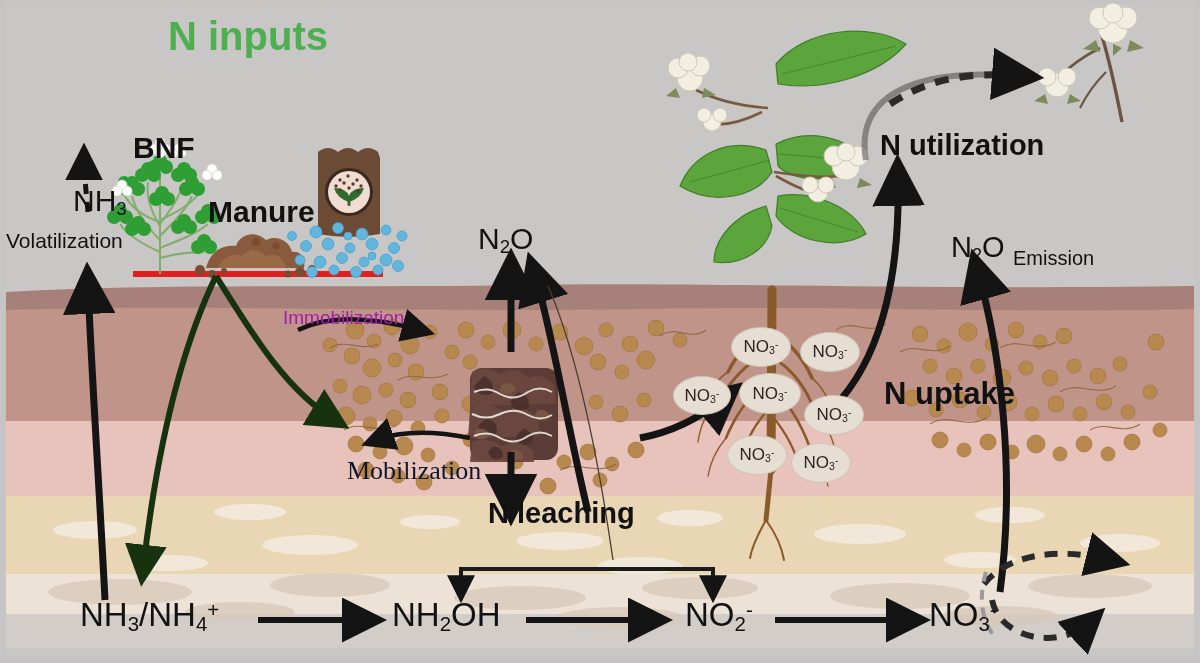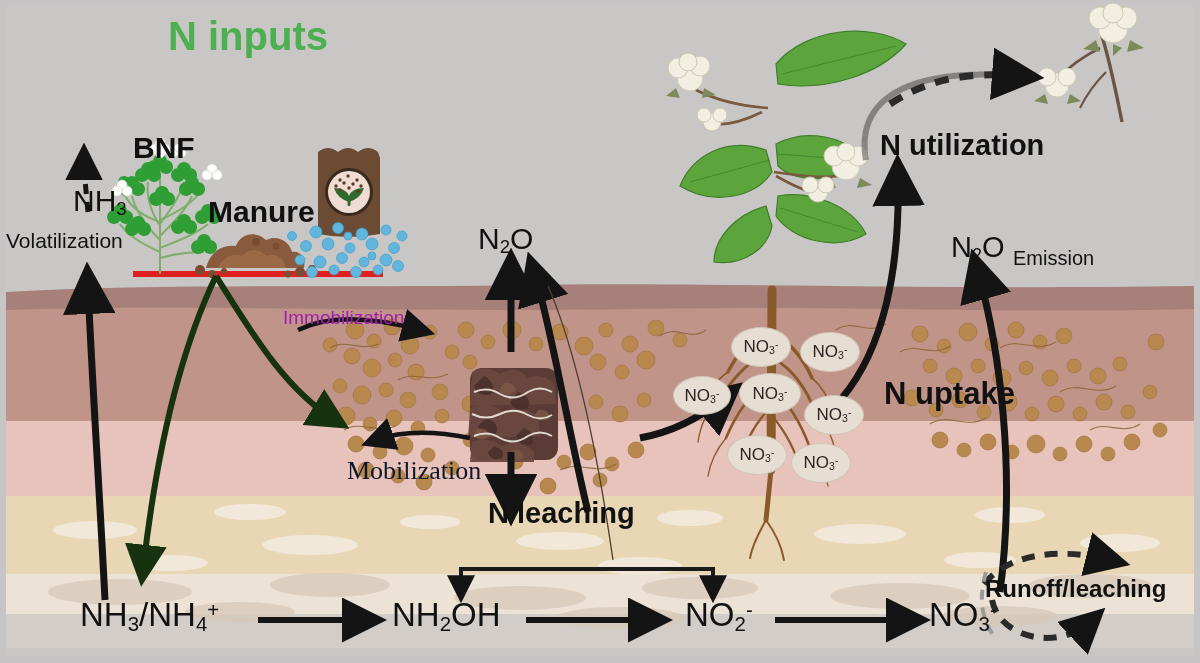--- a/index.html
+++ b/index.html
@@ -567,21 +567,20 @@
 
   <div class="lbl" style="left:283px;top:308px;font-size:19px;color:#a21caf;">Immobilization</div>
 
   <div class="lbl" style="left:347px;top:458px;font-size:26px;color:#0f172a;font-family:Liberation Serif, serif;">Mobilization</div>
 
 
   <div class="lbl" style="left:440px;top:499px;font-size:29px;font-weight:700;margin-left:48px;">N leaching</div>
 
   <div class="lbl" style="left:860px;top:378px;font-size:31px;font-weight:700;margin-left:24px;">N uptake</div>
 
-  <div class="lbl" style="left:985px;top:577px;font-size:24px;font-weight:700;">Runoff/leaching</div>
 
   <div class="lbl" style="left:80px;top:598px;font-size:33px;">
     <span>NH</span><sub>3</sub><span>/NH</span><sub>4</sub><sup>+</sup>
   </div>
 
   <div class="lbl" style="left:392px;top:598px;font-size:33px;">
     <span>NH</span><sub>2</sub><span>OH</span>
   </div>
 
   <div class="lbl" style="left:685px;top:598px;font-size:33px;">

